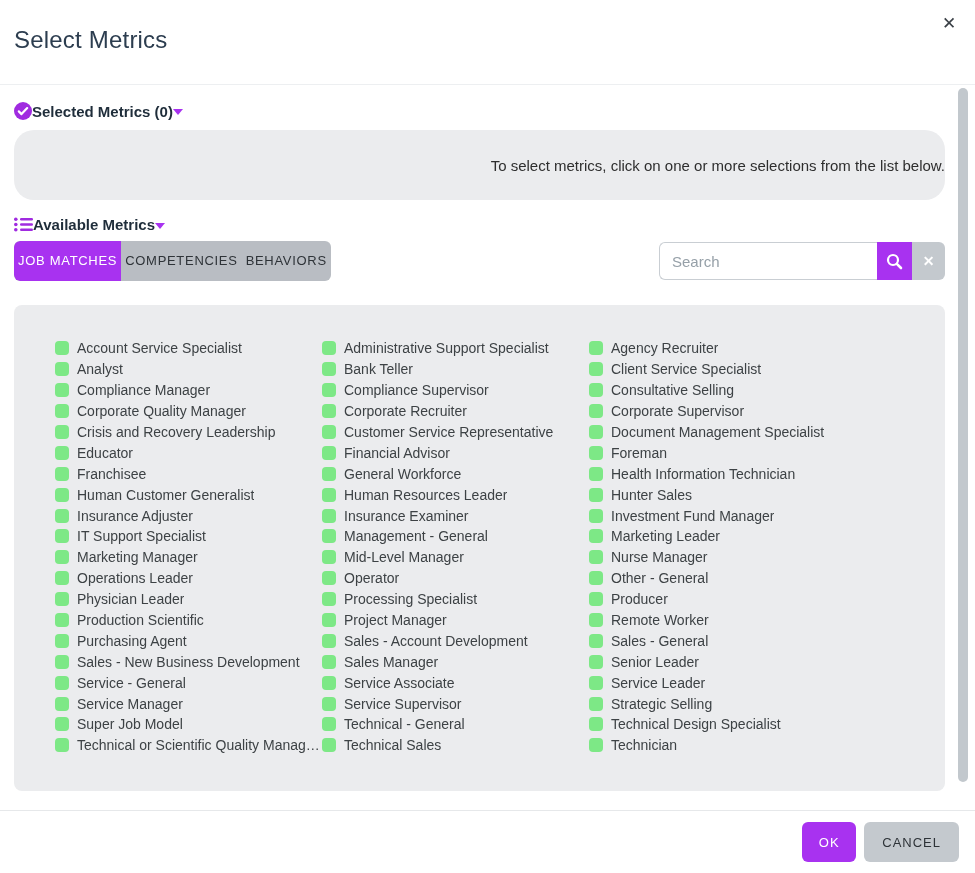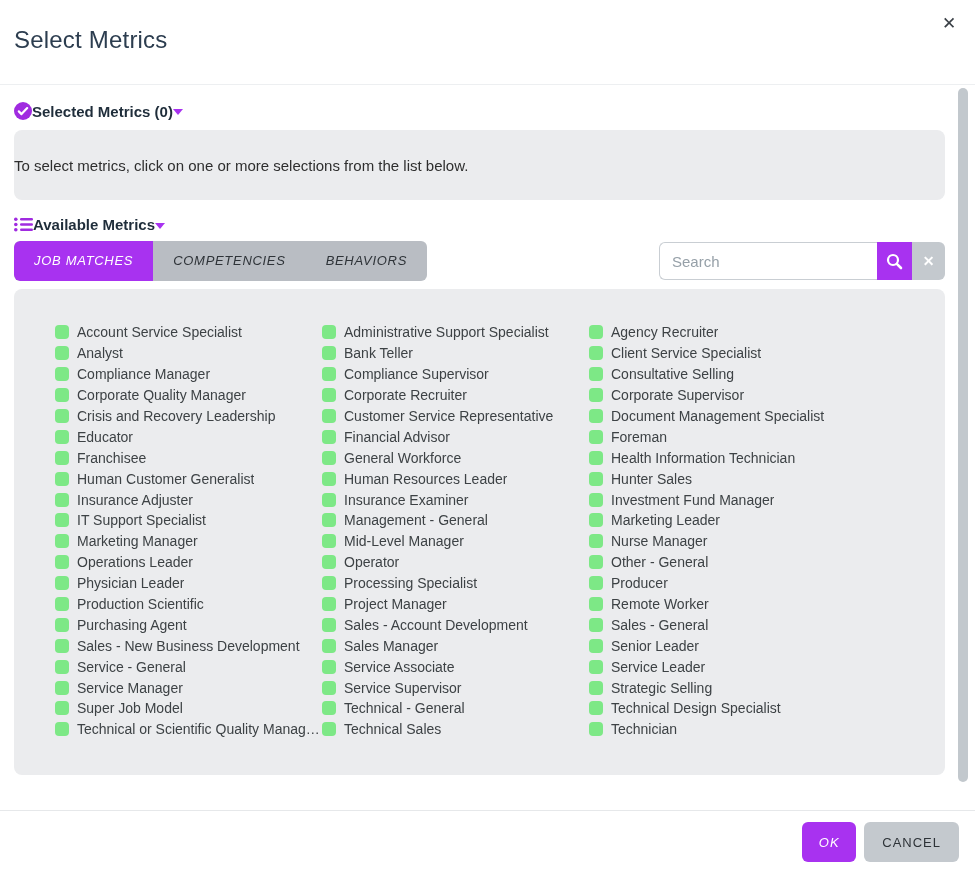--- a/index.html
+++ b/index.html
@@ -16,60 +16,60 @@
   
   .modal-body { padding:0 30px 0 14px; position:relative; }
 
   .section-header { display:flex; align-items:center; gap:0; cursor:pointer; }
   .section-header.selected { margin-top:17px; }
   .section-header.available { margin-top:16px; }
   .section-label { font-size:15px; font-weight:700; color:#1f2d3a; }
   .caret-down { width:0; height:0; border-left:5px solid transparent; border-right:5px solid transparent;
     border-top:6px solid #a832f0; margin-top:2px; }
 
-  .empty-box { margin-top:10px; height:70px; background:#ebecee; border-radius:8px;
-    display:flex; align-items:center; justify-content:flex-start; }
+  .empty-box { margin-top:10px; height:70px; background:#ebecee; border-radius:20px;
+    display:flex; align-items:center; justify-content:flex-end; }
   .empty-box span { font-size:15px; color:#2e2e2e; }
 
   
   .tabs-row { margin-top:8px; display:flex; justify-content:space-between; align-items:flex-start; }
   .tab-bar { display:flex; background:#b9bdc3; border-radius:6px; overflow:hidden; }
-  .tab { height:40px; line-height:40px; padding:0 20px; font-size:13px; letter-spacing:0.7px;
+  .tab { height:40px; line-height:40px; padding:0 4px; font-size:13px; letter-spacing:0.7px;
     color:#2e3338; cursor:pointer; white-space:nowrap; background:transparent; border:none;
-    font-family:"Liberation Sans", sans-serif;font-style:italic; }
+    font-family:"Liberation Sans", sans-serif; }
   .tab.active { background:#a832f0; color:#fff; border-radius:6px 0 0 6px; }
 
   .search-group { display:flex; height:38px; margin-top:1px; }
   .search-input { width:218px; height:38px; border:1px solid #c9ced3; border-right:none;
     border-radius:6px 0 0 6px; padding:0 12px; font-size:15px; color:#3a3f44; outline:none;
     font-family:"Liberation Sans", sans-serif; }
   .search-input::placeholder { color:#96a0a8; }
   .search-btn { width:35px; height:38px; background:#a832f0; border:none; cursor:pointer;
     display:flex; align-items:center; justify-content:center; }
   .clear-btn { width:33px; height:38px; background:#c4c9ce; border:none; cursor:pointer;
     border-radius:0 6px 6px 0; display:flex; align-items:center; justify-content:center;
     color:#fff; font-size:14px; font-weight:700; }
 
   
-  .metrics-box { margin-top:8px; height:486px; background:#ebecee; border-radius:8px;
+  .metrics-box { margin-top:24px; height:486px; background:#ebecee; border-radius:8px;
     padding:33px 20px 20px 41px; overflow:hidden; }
   .metrics-grid { display:grid; grid-template-columns:267px 267px auto; grid-auto-rows:20.9px; }
   .metric-item { display:flex; align-items:center; gap:8px; cursor:pointer; overflow:hidden; }
   .metric-swatch { width:14px; height:14px; border-radius:4px; background:#7de886; flex-shrink:0; }
   .metric-label { font-size:14px; color:#3d4245; white-space:nowrap; overflow:hidden; }
 
   
   .scrollbar-thumb { position:absolute; left:958px; top:88px; width:10px; height:694px;
     background:#c2c8cd; border-radius:5px; cursor:pointer; }
 
   
   .modal-footer { position:absolute; left:0; right:0; bottom:0; height:63px; border-top:1px solid #e6e8ea;
     display:flex; align-items:center; justify-content:flex-end; gap:8px; padding-right:16px; background:#fff; }
   .ok-btn { min-width:54px; height:40px; background:#a832f0; color:#fff; border:none; border-radius:6px;
-    font-size:13px; letter-spacing:1px; cursor:pointer; padding:0 4px; font-family:"Liberation Sans", sans-serif;font-style:italic; }
+    font-size:13px; letter-spacing:1px; cursor:pointer; padding:0 4px; font-family:"Liberation Sans", sans-serif; }
   .cancel-btn { min-width:90px; height:40px; background:#c4c9ce; color:#2e3338; border:none; border-radius:6px;
     font-size:13px; letter-spacing:1px; cursor:pointer; padding:0 18px; font-family:"Liberation Sans", sans-serif; }
 </style>
 </head>
 <body>
 
 <div class="modal">
 
   <div class="modal-header">
     <div class="modal-title">Select Metrics</div>

